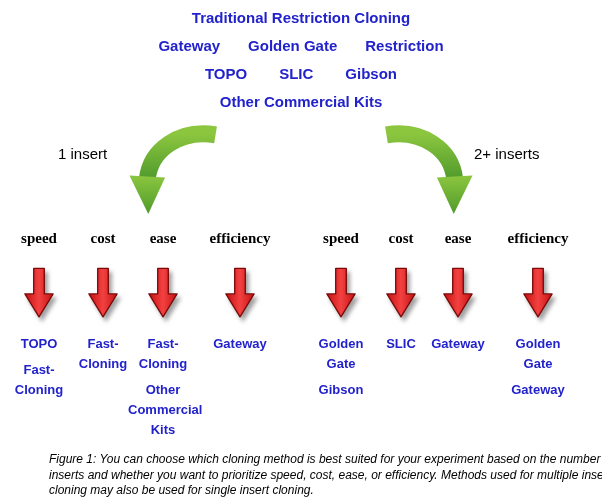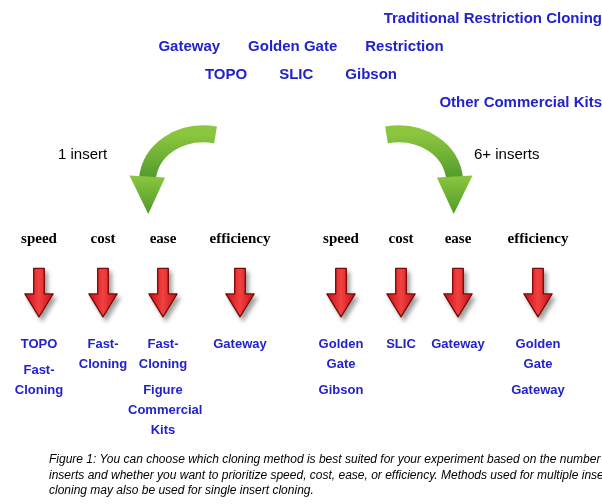--- a/index.html
+++ b/index.html
@@ -3,21 +3,21 @@
 <meta charset="utf-8">
 <style>
   * { margin:0; padding:0; box-sizing:border-box; }
   html,body { background:#ffffff; }
   body { font-family:"Liberation Sans", sans-serif; }
   .canvas { position:relative; width:602px; height:504px; background:#fff; overflow:hidden; }
 
   
   .title-block { position:absolute; top:8px; left:0; width:602px; text-align:center;
                  color:#2222CC; font-weight:bold; font-size:15px; }
-  .tline { height:28px; line-height:20px;text-align:right; }
+  .tline { height:28px; line-height:20px; }
   .trow { display:flex; justify-content:center; }
   .gap28 { gap:28px; } .gap32 { gap:32px; }
 
   
   .branch-label { position:absolute; top:145px; font-weight:normal; font-size:15px; color:#000; }
   .branch-left { left:58px; }
   .branch-right { left:474px; }
 
   
   .green-arrow { position:absolute; top:124px; width:92px; height:94px; }
@@ -64,21 +64,21 @@
     </div>
     <div class="tline trow gap32">
       <span>TOPO</span>
       <span>SLIC</span>
       <span>Gibson</span>
     </div>
     <div class="tline">Other Commercial Kits</div>
   </div>
 
   <div class="branch-label branch-left">1 insert</div>
-  <div class="branch-label branch-right">6+ inserts</div>
+  <div class="branch-label branch-right">2+ inserts</div>
 
   <svg class="green-arrow ga-left" viewBox="0 0 90 95">
     <path d="M 88 11 C 52 5, 22 26, 19 56" fill="none" stroke="url(#greenGrad)" stroke-width="17"></path>
     <polygon points="1,52 37,54 20,91" fill="url(#greenGrad)"></polygon>
   </svg>
   <svg class="green-arrow ga-right" viewBox="0 0 90 95">
     <path d="M 2 11 C 38 5, 68 26, 71 56" fill="none" stroke="url(#greenGrad)" stroke-width="17"></path>
     <polygon points="53,54 89,52 70,91" fill="url(#greenGrad)"></polygon>
   </svg>
 
@@ -106,21 +106,21 @@
   </div>
 
   <div class="col" style="left:128px;width:70px">
     <div class="crit">ease</div>
     <svg class="red-arrow" viewBox="0 0 34 60">
       <polygon points="11,2 23,2 23,31 33,31 17,57 1,31 11,31" fill="url(#redGrad)" stroke="#7A0A0A" stroke-width="1.5" stroke-linejoin="round"></polygon>
     </svg>
     <div class="methods">
       <div class="method">Fast-
 Cloning</div>
-      <div class="method">Figure
+      <div class="method">Other
 Commercial
 Kits</div>
     </div>
   </div>
 
   <div class="col" style="left:196px;width:88px">
     <div class="crit">efficiency</div>
     <svg class="red-arrow" viewBox="0 0 34 60">
       <polygon points="11,2 23,2 23,31 33,31 17,57 1,31 11,31" fill="url(#redGrad)" stroke="#7A0A0A" stroke-width="1.5" stroke-linejoin="round"></polygon>
     </svg>

